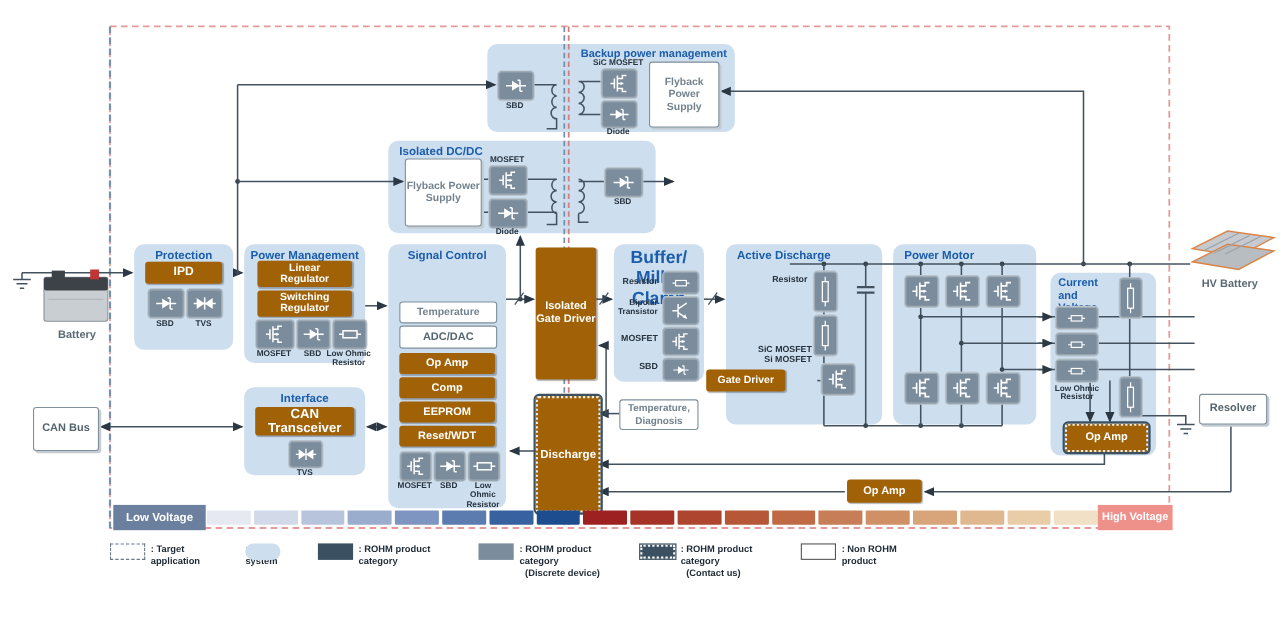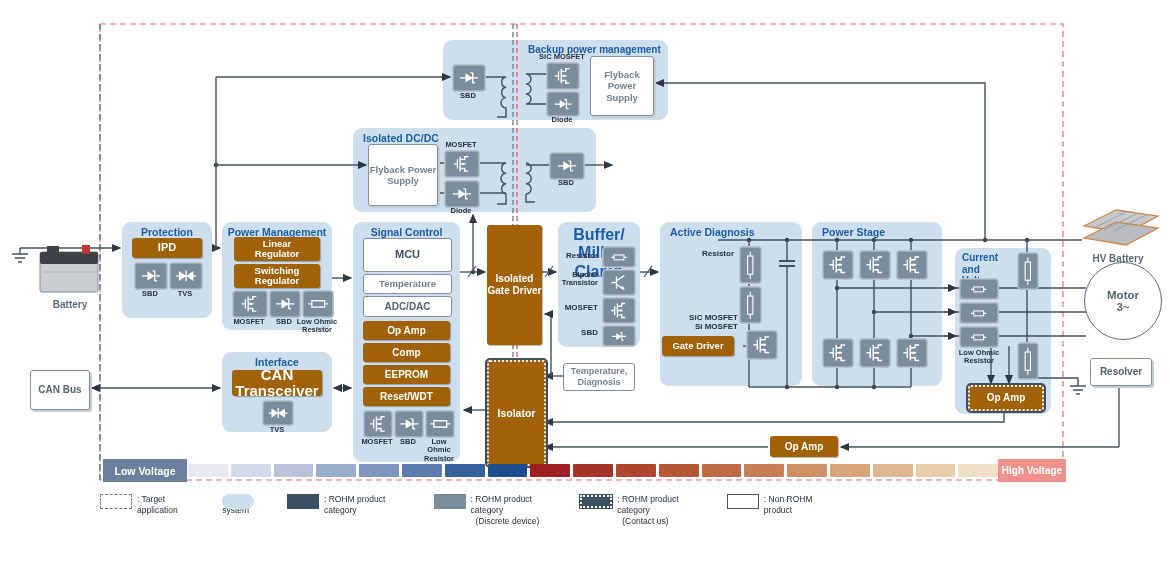--- a/index.html
+++ b/index.html
@@ -38,21 +38,21 @@
   #vbar div{flex:1;border-radius:1px}
   #legend{position:absolute;display:flex;gap:17px;align-items:flex-start;z-index:3}
   .litem{display:flex;gap:5px;align-items:flex-start}
   .lsw{width:32px;height:15px;flex:none;margin-top:0;box-sizing:border-box}
   .lsw.target{background:#fff;border:1.5px dashed #6b7a88}
   .lsw.sub{background:#cddeee}
   .lsw.rohm{background:#3b5162}
   .lsw.discrete{background:#7b8c9c}
   .lsw.contact{background:#3b5162;border:2px dotted #fff;outline:1.5px solid #3b5162;height:13px;margin-top:1px}
   .lsw.non{background:#fff;border:1px solid #555}
-  .ltext{font-size:8.5px;font-weight:normal;color:#1f2b36;line-height:1.3}
+  .ltext{font-size:8.5px;font-weight:bold;color:#1f2b36;line-height:1.3}
   .lsub{padding-left:5px}
   #symdefs{position:absolute;width:0;height:0;overflow:hidden}
 </style>
 </head>
 <body>
 
 <svg id="symdefs" aria-hidden="true">
   <defs>
     <symbol id="sym-mosfet" viewBox="0 0 24 24">
       <g stroke="#fff" stroke-width="1.5" fill="none">
@@ -211,22 +211,22 @@
 
   <div class="subtitle" style="left:528px;top:44px;width:135px;font-size:10px">Backup power management</div>
   <div class="subtitle" style="left:363px;top:132px;width:130px">Isolated DC/DC</div>
   <div class="subtitle" style="left:122px;top:226px;width:90px;text-align:center">Protection</div>
   <div class="subtitle" style="left:222px;top:226px;width:110px;text-align:center">Power Management</div>
   <div class="subtitle" style="left:353px;top:226px;width:107px;text-align:center">Signal Control</div>
   <div class="subtitle" style="left:558px;top:226px;width:82px;text-align:center;font-size:16px">
     <span style="display:block">Buffer/</span>
     <span style="display:block">Miller Clamp</span>
   </div>
-  <div class="subtitle" style="left:670px;top:226px;width:120px">Active Diagnosis</div>
-  <div class="subtitle" style="left:822px;top:226px;width:110px">Power Stage</div>
+  <div class="subtitle" style="left:670px;top:226px;width:120px">Active Discharge</div>
+  <div class="subtitle" style="left:822px;top:226px;width:110px">Power Motor</div>
   <div class="subtitle" style="left:962px;top:252px;width:54px;font-size:10px">Current and Voltage Sense</div>
   <div class="subtitle" style="left:222px;top:356px;width:110px;text-align:center">Interface</div>
 
   <div class="dark" style="left:132px;top:238px;width:70px;height:20px;font-size:11px">IPD</div>
   <div class="chip" style="left:134px;top:262px;width:32px;height:26px">
       <svg viewBox="0 0 24 24">
         <use href="#sym-diode"></use>
       </svg>
     </div>
   <div class="chip" style="left:169px;top:262px;width:32px;height:26px">
@@ -251,21 +251,20 @@
     </div>
   <div class="chip" style="left:302px;top:290px;width:30px;height:26px">
       <svg viewBox="0 0 24 24">
         <use href="#sym-resh"></use>
       </svg>
     </div>
   <div class="clabel" style="left:229px;top:318px;width:40px">MOSFET</div>
   <div class="clabel" style="left:267px;top:318px;width:34px">SBD</div>
   <div class="clabel" style="left:296px;top:318px;width:42px">Low Ohmic Resistor</div>
 
-  <div class="wbox" style="left:363px;top:238px;width:87px;height:32px;font-size:11px">MCU</div>
   <div class="wbox gray-text" style="left:363px;top:274px;width:87px;height:18px;font-size:9.5px">Temperature</div>
   <div class="wbox mid-text" style="left:363px;top:296px;width:87px;height:19px">ADC/DAC</div>
   <div class="dark" style="left:363px;top:321px;width:87px;height:19px">Op Amp</div>
   <div class="dark" style="left:363px;top:343px;width:87px;height:19px">Comp</div>
   <div class="dark" style="left:363px;top:365px;width:87px;height:19px">EEPROM</div>
   <div class="dark" style="left:363px;top:387px;width:87px;height:19px">Reset/WDT</div>
   <div class="chip" style="left:363px;top:410px;width:28px;height:26px">
       <svg viewBox="0 0 24 24">
         <use href="#sym-mosfet"></use>
       </svg>
@@ -318,21 +317,21 @@
     </div>
   <div class="clabel" style="left:444px;top:207px;width:34px">Diode</div>
   <div class="chip" style="left:549px;top:152px;width:34px;height:26px">
       <svg viewBox="0 0 24 24">
         <use href="#sym-diode"></use>
       </svg>
     </div>
   <div class="clabel" style="left:549px;top:179px;width:34px">SBD</div>
 
   <div class="dark" style="left:487px;top:225px;width:55px;height:120px">Isolated Gate Driver</div>
-  <div class="dark dotted" style="left:487px;top:360px;width:55px;height:102px;font-size:10.5px">Isolator</div>
+  <div class="dark dotted" style="left:487px;top:360px;width:55px;height:102px;font-size:10.5px">Discharge</div>
   <div class="wbox gray-text" style="left:563px;top:363px;width:70px;height:26px;font-size:9px">Temperature, Diagnosis</div>
 
   <div class="clabel r" style="left:560px;top:252px;width:38px;font-size:8px">Resistor</div>
   <div class="chip" style="left:602px;top:246px;width:32px;height:20px">
       <svg viewBox="0 0 24 24">
         <use href="#sym-resh"></use>
       </svg>
     </div>
   <div class="clabel r" style="left:552px;top:271px;width:46px">Bipolar Transistor</div>
   <div class="chip" style="left:602px;top:269px;width:32px;height:25px">
@@ -361,21 +360,21 @@
     </div>
   <div class="chip" style="left:739px;top:286px;width:21px;height:36px">
       <svg viewBox="0 0 16 40">
         <use href="#sym-resv"></use>
       </svg>
     </div>
   <div class="clabel r" style="left:664px;top:314px;width:74px;font-size:8px">
     <span style="display:block">SiC MOSFET</span>
     <span style="display:block">Si MOSFET</span>
   </div>
-  <div class="dark" style="left:662px;top:336px;width:72px;height:20px;font-size:9.5px">Gate Driver</div>
+  <div class="dark" style="left:642px;top:336px;width:72px;height:20px;font-size:9.5px">Gate Driver</div>
   <div class="chip" style="left:746px;top:330px;width:30px;height:28px">
       <svg viewBox="0 0 24 24">
         <use href="#sym-mosfet"></use>
       </svg>
     </div>
 
   <div class="chip" style="left:822px;top:250px;width:30px;height:28px">
       <svg viewBox="0 0 24 24">
         <use href="#sym-mosfet"></use>
       </svg>
@@ -427,37 +426,33 @@
       </svg>
     </div>
   <div class="chip" style="left:1017px;top:342px;width:20px;height:36px">
       <svg viewBox="0 0 16 40">
         <use href="#sym-resv"></use>
       </svg>
     </div>
   <div class="clabel" style="left:957px;top:349px;width:44px">Low Ohmic Resistor</div>
   <div class="dark dotted" style="left:968px;top:385px;width:72px;height:22px">Op Amp</div>
 
-  <div class="dark" style="left:232px;top:370px;width:90px;height:26px;font-size:15px;padding:0 13px;box-sizing:border-box;line-height:1.05">CAN Transceiver</div>
+  <div class="dark" style="left:232px;top:370px;width:90px;height:26px;font-size:12px;padding:0 13px;box-sizing:border-box;line-height:1.05">CAN Transceiver</div>
   <div class="chip" style="left:262px;top:400px;width:30px;height:24px">
       <svg viewBox="0 0 24 24">
         <use href="#sym-tvs"></use>
       </svg>
     </div>
   <div class="clabel" style="left:262px;top:426px;width:30px">TVS</div>
 
   <div class="dark" style="left:770px;top:436px;width:68px;height:21px">Op Amp</div>
 
   <div class="wbox shadow mid-text" style="left:30px;top:370px;width:58px;height:38px">CAN Bus</div>
   <div class="clabel" style="left:38px;top:299px;width:64px;font-size:10px;color:#5a6a74">Battery</div>
   <div class="clabel" style="left:1078px;top:253px;width:80px;font-size:10px;color:#5a6a74">HV Battery</div>
-  <div class="motor" style="left:1084px;top:262px;width:76px;height:76px">
-    <span>Motor</span>
-    <span>3~</span>
-  </div>
   <div class="wbox shadow mid-text" style="left:1090px;top:358px;width:60px;height:26px">Resolver</div>
 
   <div class="vlabel" style="left:103px;top:459px;width:84px;height:23px;background:#6b7f9e">Low Voltage</div>
   <div id="vbar" style="left:188px;top:464px;width:810px;height:13px">
       <div style="background: rgb(230, 233, 242);"></div>
       <div style="background: rgb(210, 217, 232);"></div>
       <div style="background: rgb(184, 196, 219);"></div>
       <div style="background: rgb(155, 173, 205);"></div>
       <div style="background: rgb(125, 149, 192);"></div>
       <div style="background: rgb(92, 124, 176);"></div>

